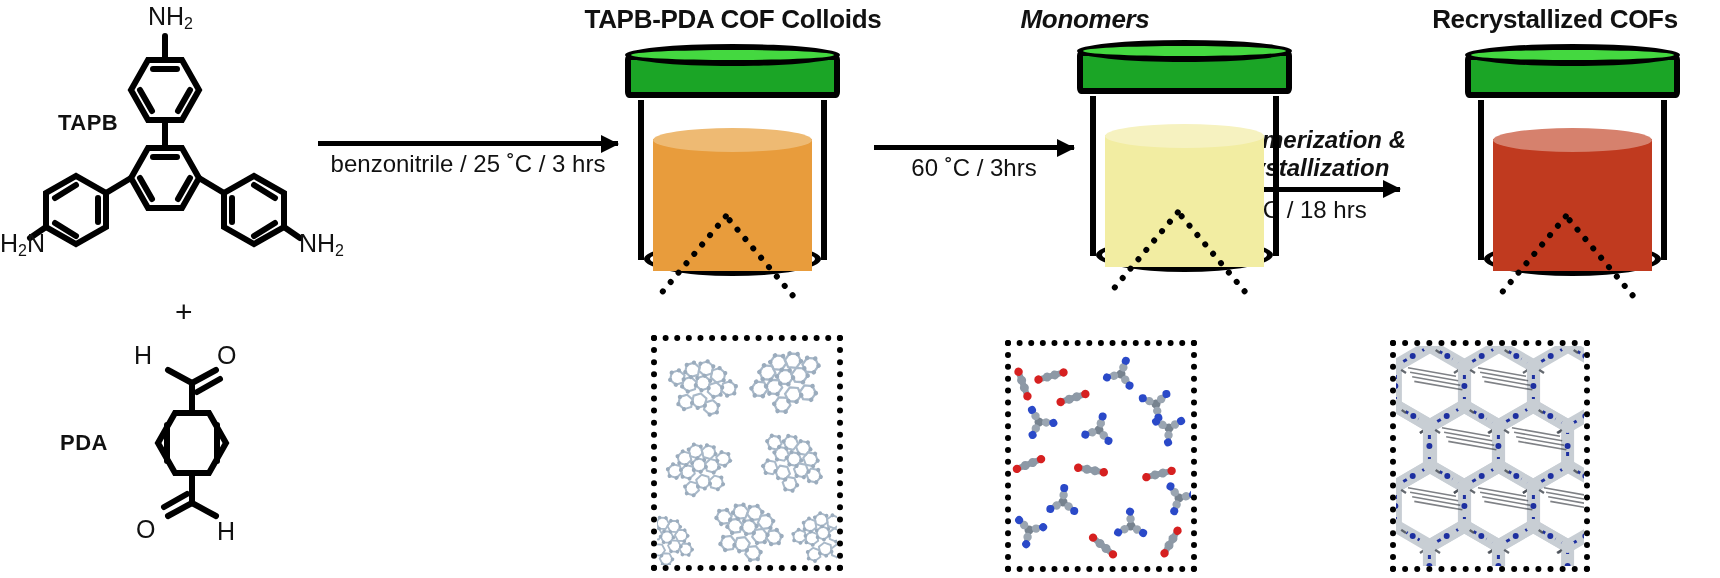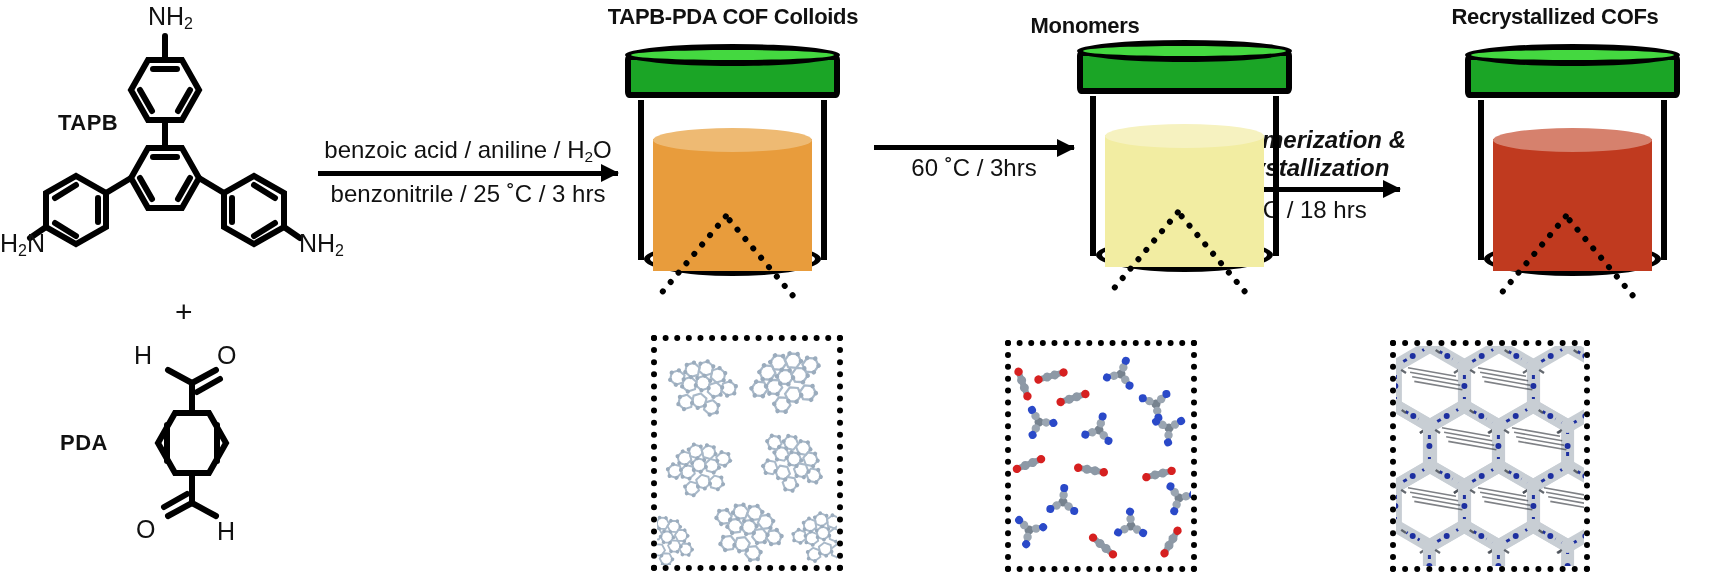--- a/index.html
+++ b/index.html
@@ -2,21 +2,21 @@
 <html><head>
 <meta charset="utf-8">
 <style>
   html,body{margin:0;padding:0;background:#ffffff;}
   body{width:1720px;height:578px;position:relative;overflow:hidden;
        font-family:"Liberation Sans",sans-serif;color:#111;}
 
   .abs{position:absolute;}
 
   
-  .hdr{font-weight:bold;font-size:22px;letter-spacing:-.3px;text-align:center;white-space:nowrap;}
+  .hdr{font-weight:bold;font-size:26px;letter-spacing:-.3px;text-align:center;white-space:nowrap;}
   .mollabel{font-weight:bold;font-size:22px;letter-spacing:.5px;}
   .plus{font-size:30px;font-weight:400;}
   .atom{font-size:25px;font-weight:400;}
   .atom sub{font-size:.64em;vertical-align:-.25em;}
 
   
   .rxn{display:flex;flex-direction:column;align-items:center;}
   .rxn .top,.rxn .bot{white-space:nowrap;font-size:24px;line-height:1.16;text-align:center;}
   .rxn .top sub,.rxn .bot sub{font-size:.64em;vertical-align:-.25em;}
   .arrowwrap{position:relative;display:block;}
@@ -117,21 +117,20 @@
     </g>
   </svg>
   <div class="abs atom" style="left:64px;top:16px;">H</div>
   <div class="abs atom" style="left:147px;top:16px;">O</div>
   <div class="abs atom" style="left:66px;top:190px;">O</div>
   <div class="abs atom" style="left:147px;top:192px;">H</div>
   <div class="abs mollabel" style="left:-10px;top:105px;">PDA</div>
 </div>
 
 <div class="abs rxn" style="left:318px;top:136px;width:300px;">
-  <div class="top">benzoic acid / aniline / H<sub>2</sub>O</div>
   <div class="arrowwrap" style="width:300px;margin:5px 0 4px 0;">
     <div class="arrowline"></div>
     <div class="arrowhead"></div>
   </div>
   <div class="bot">benzonitrile / 25 ˚C / 3 hrs</div>
 </div>
 
 <div class="abs rxn" style="left:874px;top:140px;width:200px;">
   <div class="arrowwrap" style="width:200px;margin:5px 0 4px 0;">
     <div class="arrowline"></div>
@@ -144,21 +143,21 @@
   <div class="top it">Repolymerization &amp;</div>
   <div class="top it">Recrystallization</div>
   <div class="arrowwrap" style="width:212px;margin:5px 0 4px 0;">
     <div class="arrowline"></div>
     <div class="arrowhead"></div>
   </div>
   <div class="bot">25 ˚C / 18 hrs</div>
 </div>
 
 <div class="abs hdr" style="left:578px;top:4px;width:310px;">TAPB-PDA COF Colloids</div>
-<div class="abs hdr" style="left:975px;top:13px;width:220px;">Monomers</div>
+<div class="abs hdr" style="left:975px;top:4px;width:220px;font-style:italic;">Monomers</div>
 <div class="abs hdr" style="left:1395px;top:4px;width:320px;text-align:center;">Recrystallized COFs</div>
 
 <div class="jar" style="left:625px;top:44px;width:215px;height:232px;">
   <div class="cap">
     <div class="capbody" style="background:#1ba526;"></div>
     <div class="captop" style="background:#44d840;"></div>
   </div>
   <div class="glass">
     <div class="glassbot"></div>
   </div>

